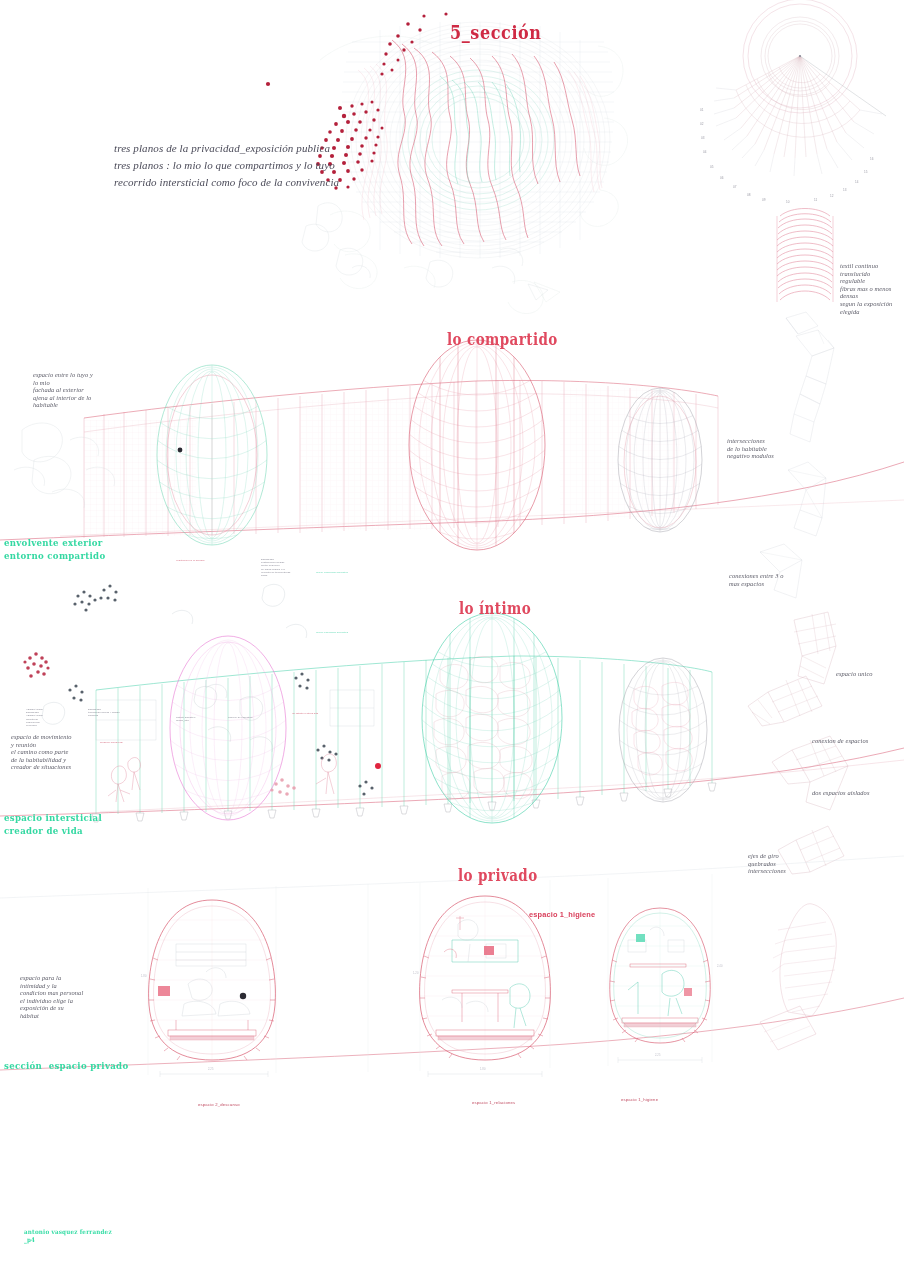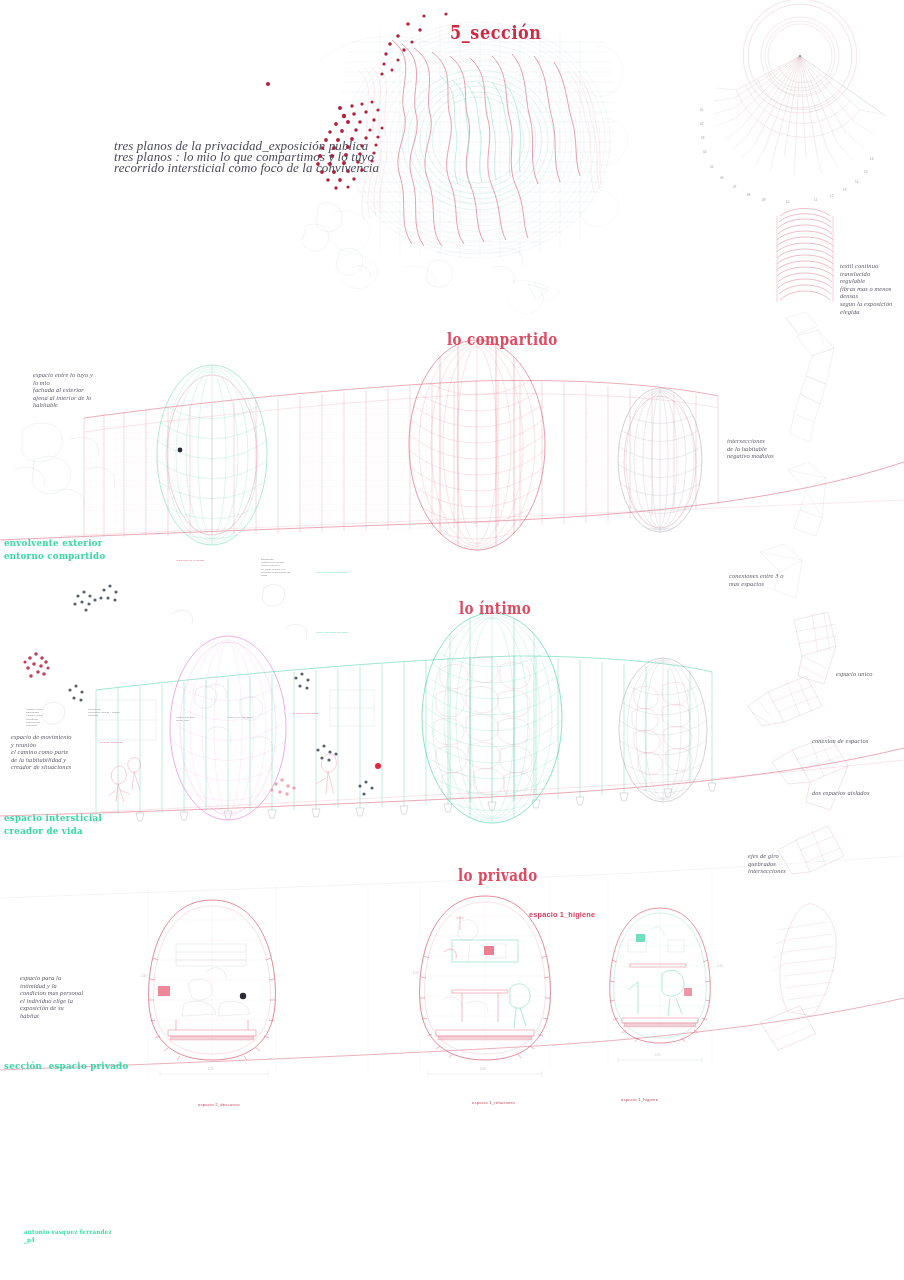--- a/index.html
+++ b/index.html
@@ -14,21 +14,21 @@
   
   .txt{position:absolute;white-space:pre;}
   .annot{
     font-family:"Liberation Serif", serif;
     font-style:italic;
     font-size:6.4px;
     line-height:7.6px;
     color:#5a5a66;
     letter-spacing:.1px;
   }
-  .annot.big{font-size:13px;line-height:11px;color:#4a4a58;}
+  .annot.big{font-size:11px;line-height:17px;color:#4a4a58;}
 
   .bandtitle{
     font-family:"DejaVu Serif", serif;
     font-weight:700;
     color:#e0495f;
     font-size:13.5px;
     letter-spacing:.4px;
     transform:scaleY(1.18);
     transform-origin:left top;
   }

